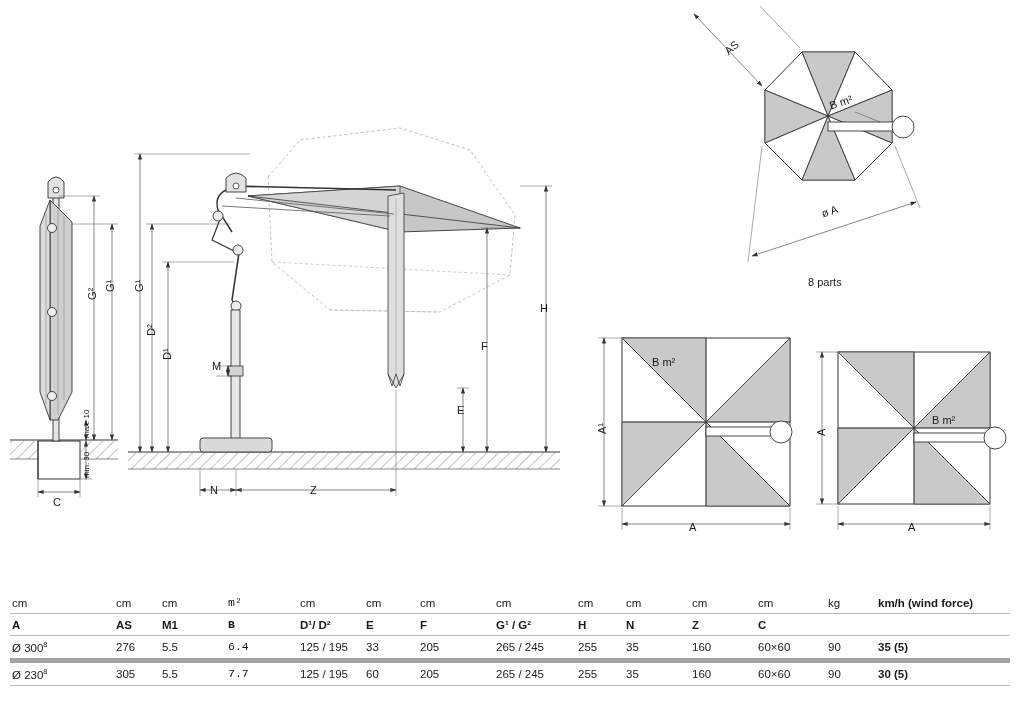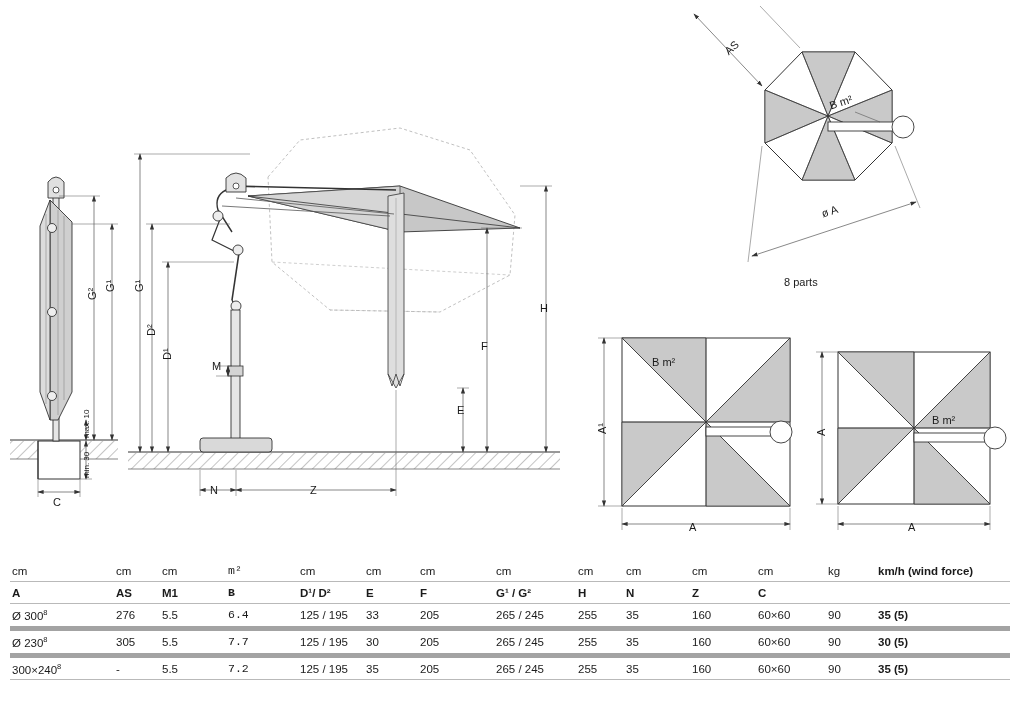--- a/index.html
+++ b/index.html
@@ -7,21 +7,21 @@
     width:1020px;height:712px;
     background:#ffffff;
     font-family:"Liberation Sans", sans-serif;
     color:#1a1a1a;
     position:relative;
     overflow:hidden;
   }
   .stage{position:absolute;left:0;top:0;width:1020px;height:712px;}
   svg{display:block;}
   .spec-table{
-    position:absolute;left:10px;top:560px;width:1000px;
+    position:absolute;left:10px;top:592px;width:1000px;
     border-collapse:collapse;
     font-size:11.5px;
   }
   .spec-table th,.spec-table td{
     text-align:left;
     padding:4px 2px 4px 2px;
     font-weight:normal;
     white-space:nowrap;
   }
   .spec-table thead tr.units td{border-bottom:1px solid #b9b9b9;}
@@ -258,21 +258,21 @@
   <div class="caption" style="left:212px;top:360px;">M</div>
   <div class="caption" style="left:210px;top:484px;">N</div>
   <div class="caption" style="left:310px;top:484px;">Z</div>
   <div class="caption" style="left:457px;top:404px;">E</div>
   <div class="caption" style="left:481px;top:340px;">F</div>
   <div class="caption" style="left:540px;top:302px;">H</div>
 
   <div class="caption" style="left:722px;top:48px;transform:rotate(-42deg);transform-origin:left top;">AS</div>
   <div class="caption" style="left:828px;top:100px;transform:rotate(-18deg);transform-origin:left top;">B m²</div>
   <div class="caption" style="left:820px;top:208px;transform:rotate(-18deg);transform-origin:left top;">ø A</div>
-  <div class="caption" style="left:784px;top:276px;">8 parts</div>
+  <div class="caption" style="left:808px;top:276px;">8 parts</div>
 
   <div class="caption" style="left:652px;top:356px;">B m²</div>
   <div class="caption" style="left:596px;top:434px;transform:rotate(-90deg);transform-origin:left top;">A¹</div>
   <div class="caption" style="left:689px;top:521px;">A</div>
 
   <div class="caption" style="left:932px;top:414px;">B m²</div>
   <div class="caption" style="left:815px;top:436px;transform:rotate(-90deg);transform-origin:left top;">A</div>
   <div class="caption" style="left:908px;top:521px;">A</div>
 
   <table class="spec-table">
@@ -326,42 +326,26 @@
         <td class="c11">60×60</td>
         <td class="c12">90</td>
         <td class="c13">35 (5)</td>
       </tr>
       <tr>
         <td class="c0"><span>Ø 230</span><span class="sup">8</span></td>
         <td class="c1">305</td>
         <td class="c2">5.5</td>
         <td class="c3">7.7</td>
         <td class="c4">125 / 195</td>
-        <td class="c5">30</td>
+        <td class="c5">60</td>
         <td class="c6">205</td>
         <td class="c7">265 / 245</td>
         <td class="c8">255</td>
         <td class="c9">35</td>
         <td class="c10">160</td>
         <td class="c11">60×60</td>
         <td class="c12">90</td>
         <td class="c13">30 (5)</td>
       </tr>
-      <tr>
-        <td class="c0"><span>300×240</span><span class="sup">8</span></td>
-        <td class="c1">-</td>
-        <td class="c2">5.5</td>
-        <td class="c3">7.2</td>
-        <td class="c4">125 / 195</td>
-        <td class="c5">35</td>
-        <td class="c6">205</td>
-        <td class="c7">265 / 245</td>
-        <td class="c8">255</td>
-        <td class="c9">35</td>
-        <td class="c10">160</td>
-        <td class="c11">60×60</td>
-        <td class="c12">90</td>
-        <td class="c13">35 (5)</td>
-      </tr>
     </tbody>
   </table>
 
 </div>
 
 </body></html>

